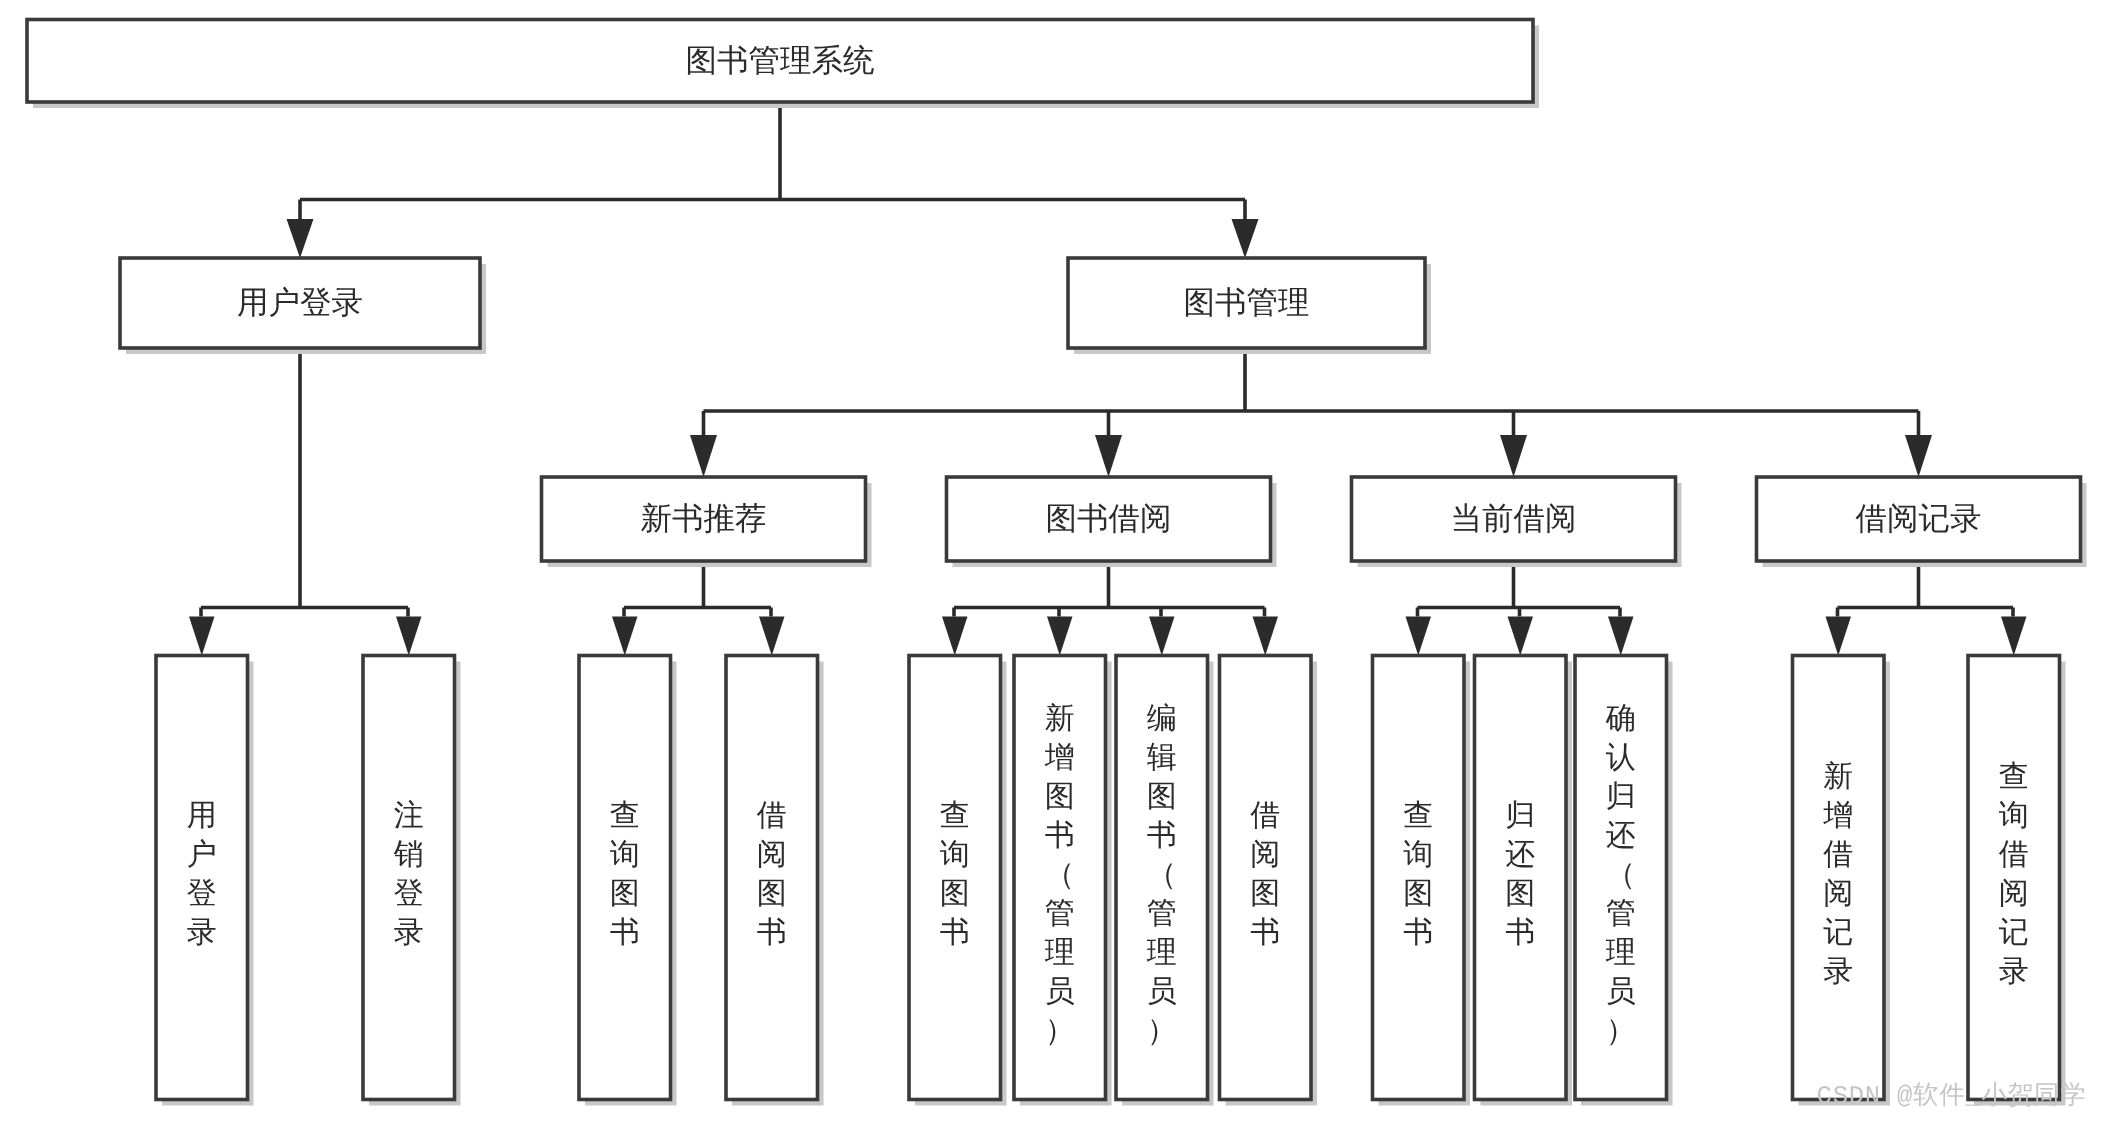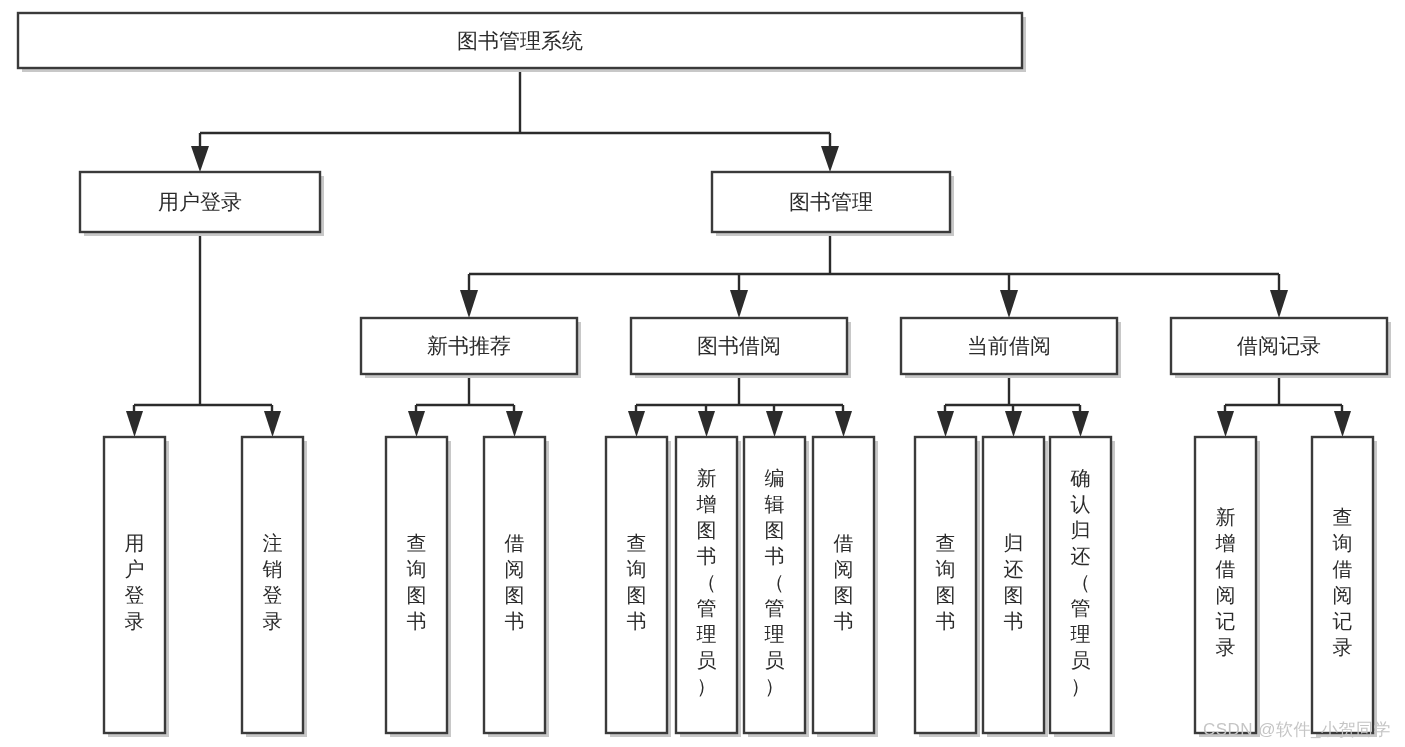--- a/index.html
+++ b/index.html
@@ -51,21 +51,21 @@
   .arrow-head {
     fill: #2b2b2b;
     stroke: none;
   }
   .watermark {
     position: absolute;
     right: 14px;
     bottom: 6px;
     color: #c5c5c5;
     font-size: 17px;
-    font-family: Liberation Sans, sans-serif;
+    font-family: Liberation Mono, monospace;
     letter-spacing: 0.5px;
     white-space: nowrap;
     pointer-events: none;
   }
 </style>
 </head>
 <body>
 
 <svg id="diagram" viewBox="0 0 1405 747" xmlns="http://www.w3.org/2000/svg">
 

